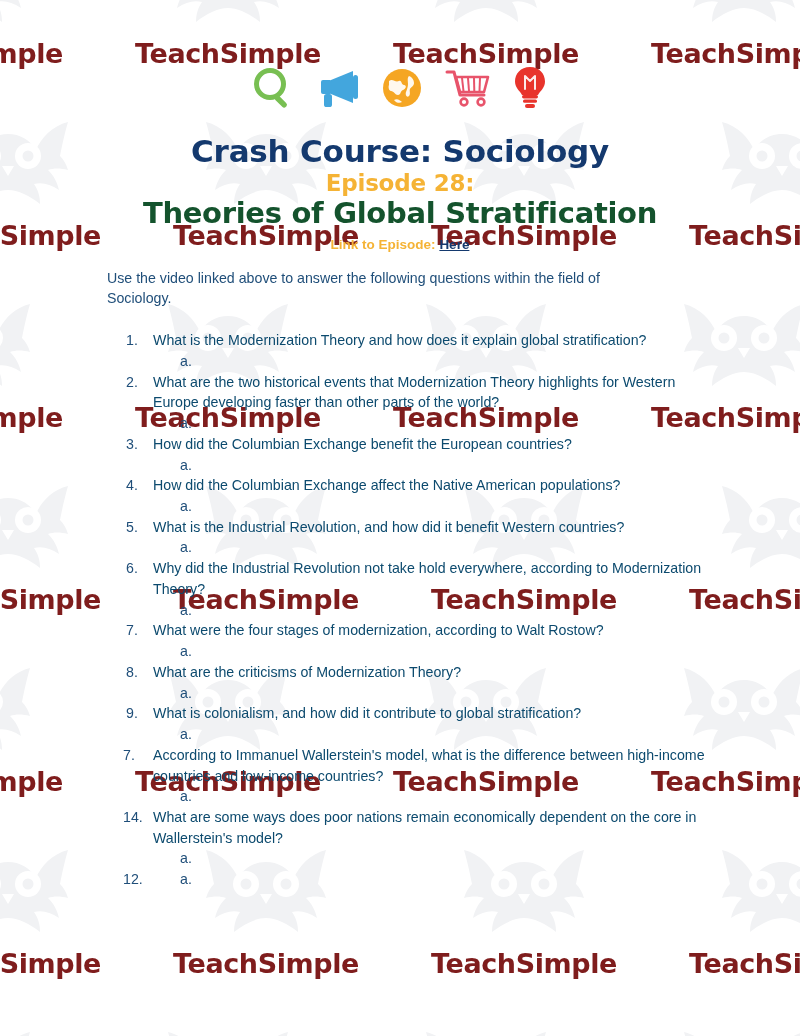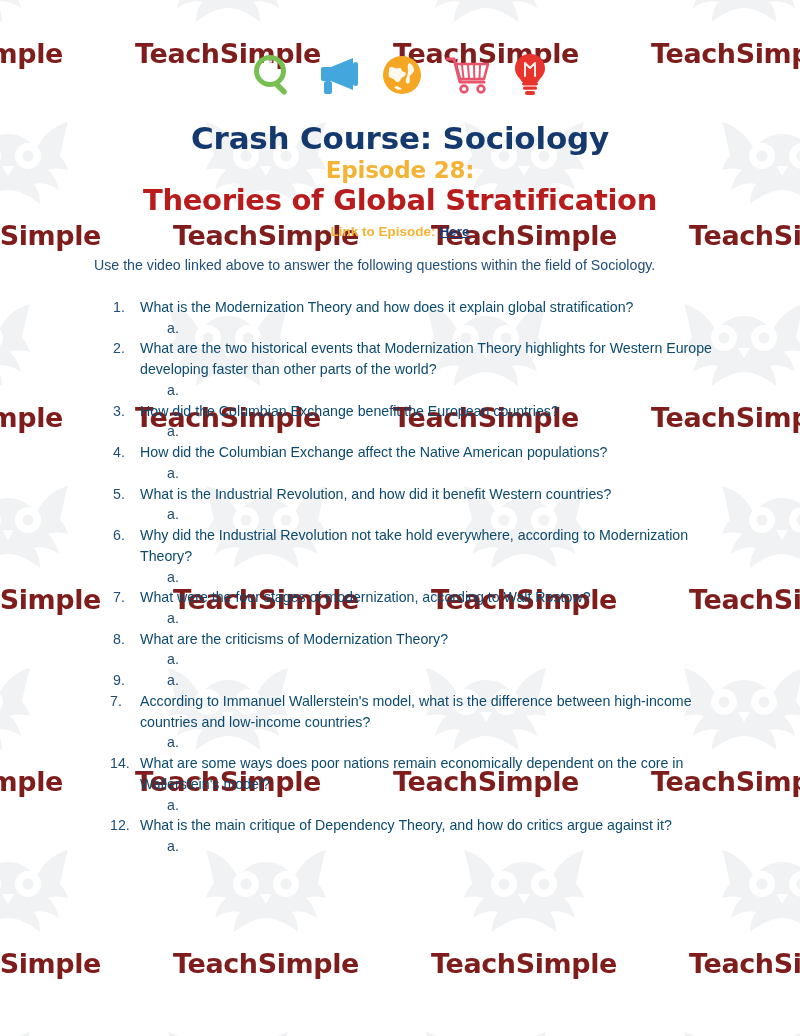--- a/index.html
+++ b/index.html
@@ -50,21 +50,21 @@
     white-space: nowrap;
   }
 
   
   #page {
     position: relative;
     z-index: 2;
     width: 800px;
     height: 1036px;
     box-sizing: border-box;
-    padding: 0;
+    padding: 13px;
   }
 
   
   #icon-row {
     display: flex;
     justify-content: center;
     align-items: flex-end;
     gap: 22px;
     padding-top: 52px;
     height: 48px;
@@ -93,21 +93,21 @@
     line-height: 1.15;
     color: #f5b335;
     letter-spacing: -0.2px;
     margin-top: 2px;
   }
   .t-sub {
     font-family: "DejaVu Sans", sans-serif;
     font-weight: bold;
     font-size: 29px;
     line-height: 1.1;
-    color: #b91c1c;
+    color: #14532d;
     letter-spacing: -0.3px;
     margin-top: 1px;
   }
   .t-link-row {
     margin-top: 7px;
     font-family: Liberation Sans, sans-serif;
     font-weight: bold;
     font-size: 13.5px;
     color: #f5b335;
   }
@@ -576,32 +576,32 @@
         <div class="q-text">What were the four stages of modernization, according to Walt Rostow?</div>
         <div class="q-answer">a.</div>
       </li>
       <li class="q-item">
         <span class="q-num">8.</span>
         <div class="q-text">What are the criticisms of Modernization Theory?</div>
         <div class="q-answer">a.</div>
       </li>
       <li class="q-item">
         <span class="q-num">9.</span>
+        <div class="q-text">What is colonialism, and how did it contribute to global stratification?</div>
         <div class="q-answer">a.</div>
       </li>
       <li class="q-item">
         <span class="q-num wide">7.</span>
         <div class="q-text">According to Immanuel Wallerstein's model, what is the difference between high-income countries and low-income countries?</div>
         <div class="q-answer">a.</div>
       </li>
       <li class="q-item">
         <span class="q-num wide">14.</span>
         <div class="q-text">What are some ways does poor nations remain economically dependent on the core in Wallerstein's model?</div>
         <div class="q-answer">a.</div>
       </li>
       <li class="q-item">
         <span class="q-num wide">12.</span>
-        <div class="q-text">What is the main critique of Dependency Theory, and how do critics argue against it?</div>
         <div class="q-answer">a.</div>
       </li>
     </ol>
 
 </div>
 
 </body></html>

